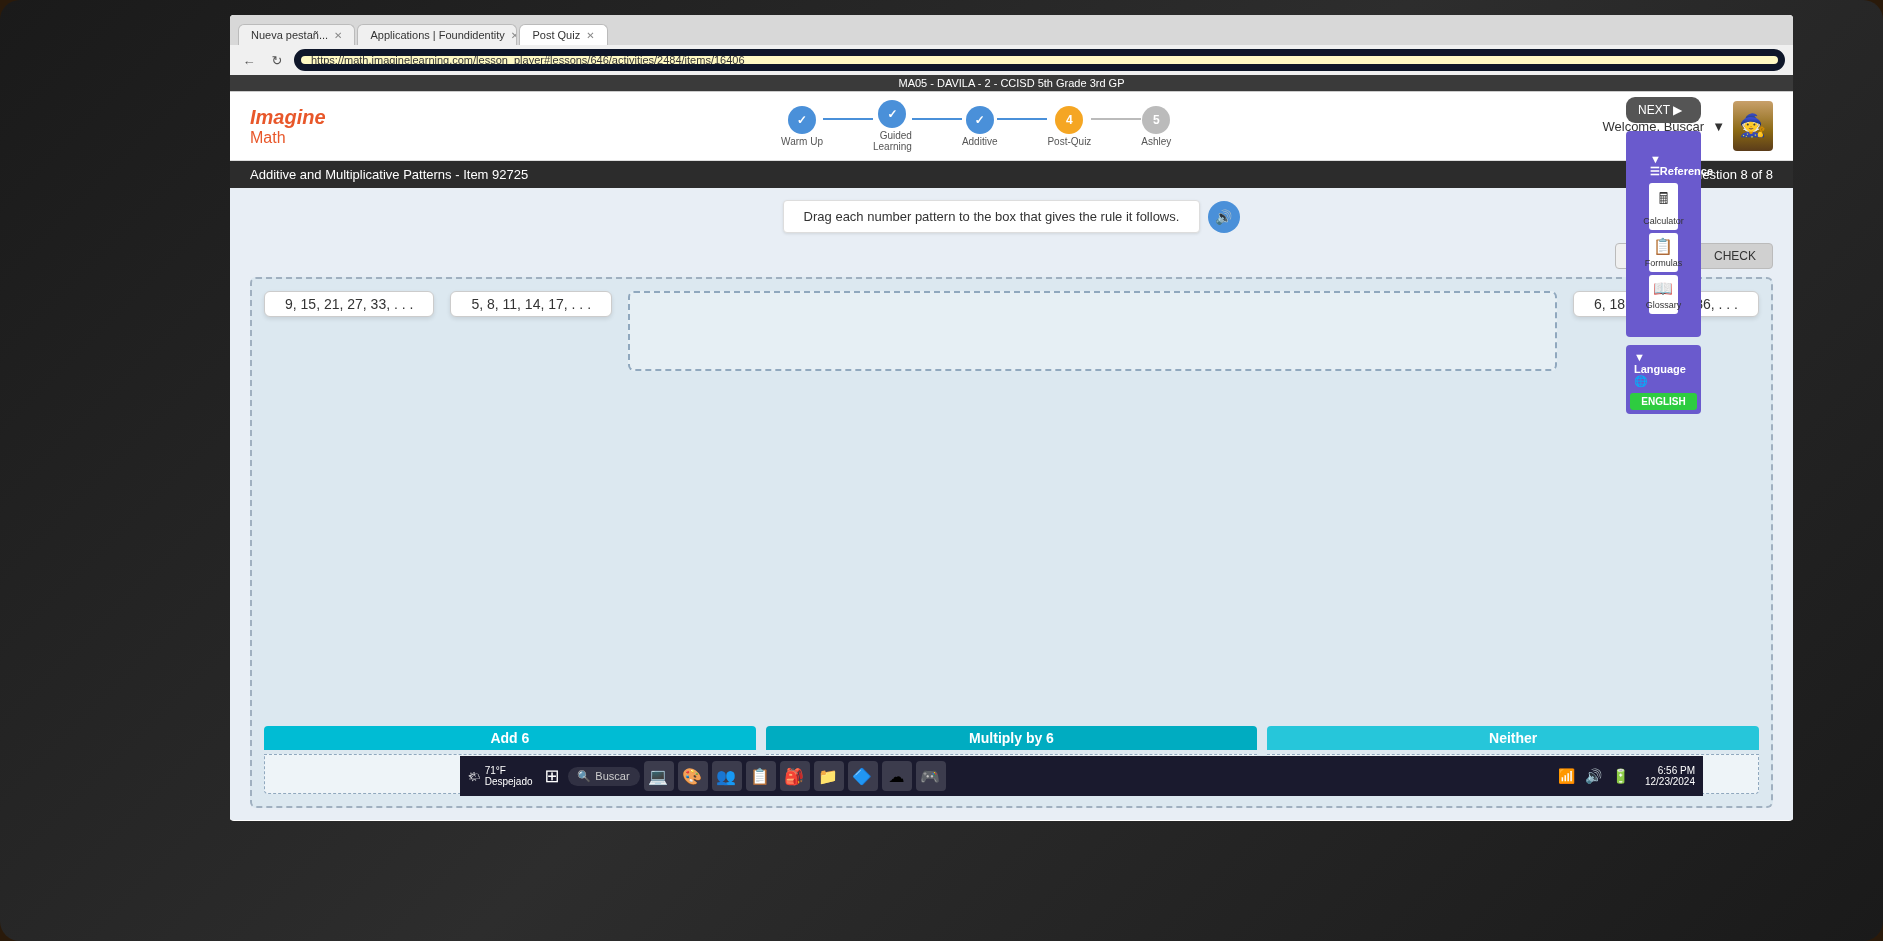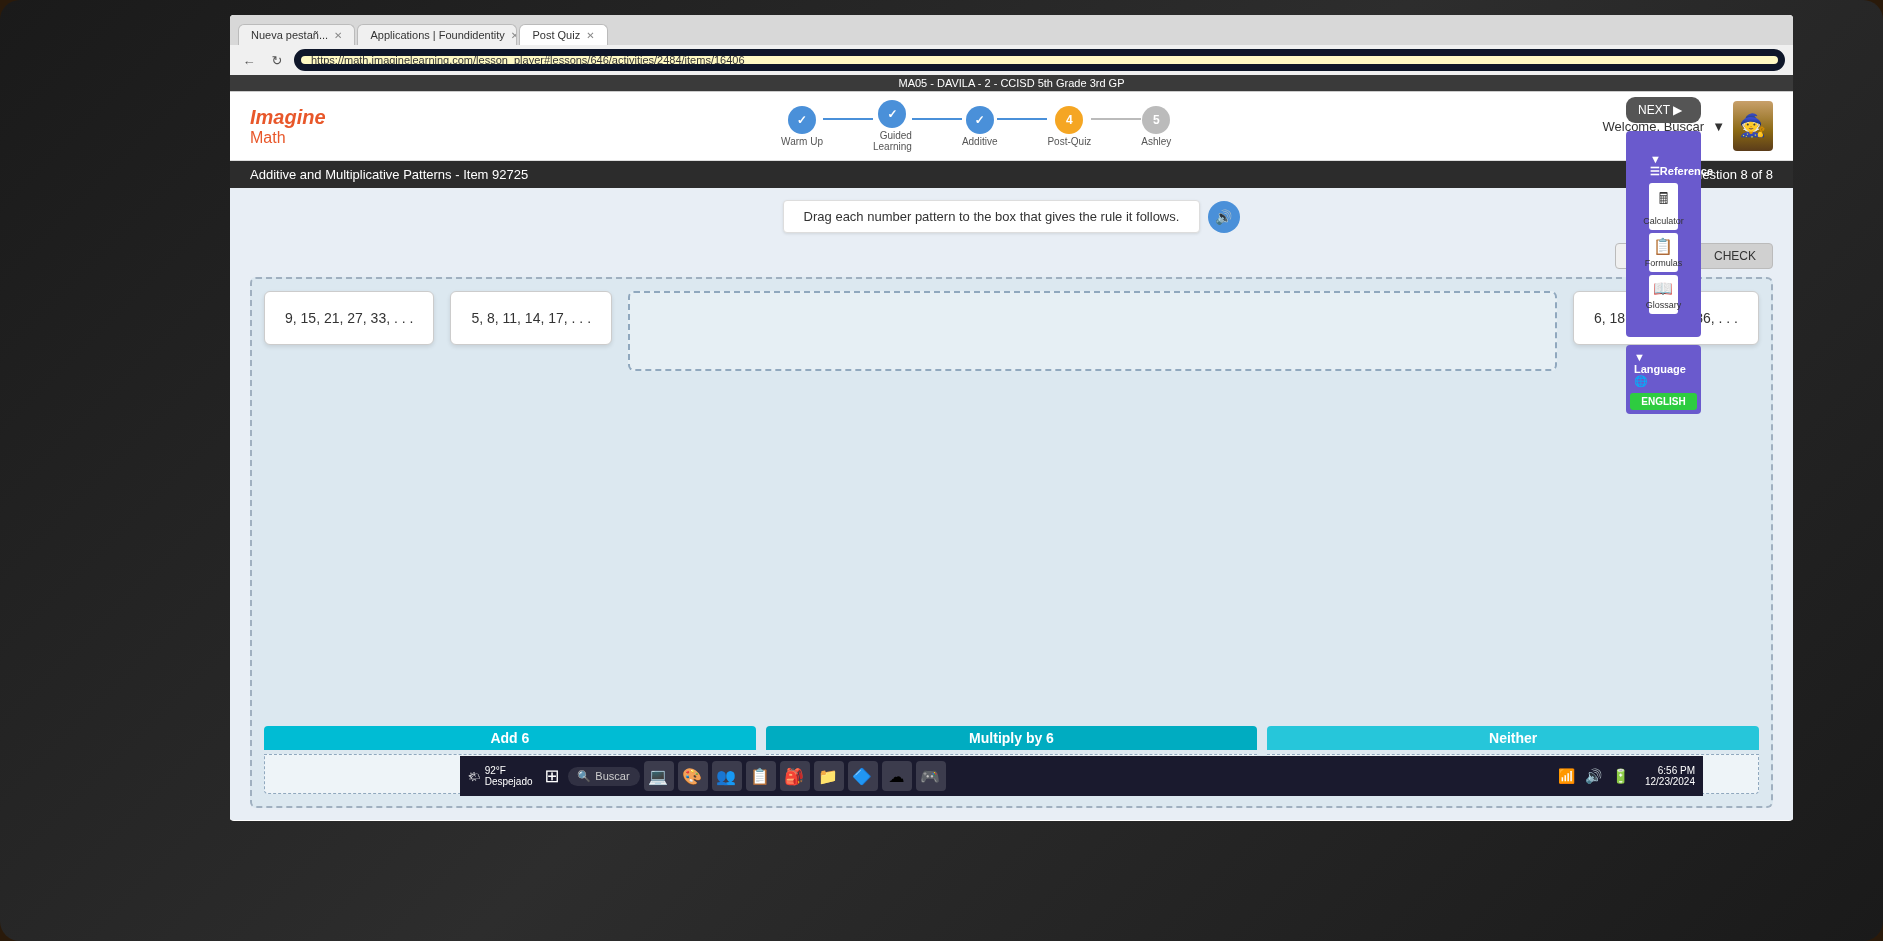--- a/index.html
+++ b/index.html
@@ -322,21 +322,21 @@
       display: flex;
       gap: 16px;
       align-items: flex-start;
       flex: 1;
     }
 
     .number-card {
       background: #fff;
       border: 1px solid #ccc;
       border-radius: 6px;
-      padding: 18px 20px;
+      padding: 4px 20px;
       font-size: 14px;
       color: #333;
       box-shadow: 0 2px 4px rgba(0,0,0,0.1);
       cursor: grab;
       min-width: 160px;
       text-align: center;
     }
 
     .empty-drop-zone {
       flex: 1;
@@ -705,21 +705,21 @@
           <span>▼ Language 🌐</span>
         </div>
         <button class="lang-btn">ENGLISH</button>
       </div>
     </div>
 
     <div class="taskbar">
       <div class="taskbar-weather">
         <span>🌤</span>
         <div>
-          <div>92°F</div>
+          <div>71°F</div>
           <div>Despejado</div>
         </div>
       </div>
 
       <div class="taskbar-start">⊞</div>
 
       <div class="taskbar-search">
         <span>🔍</span>
         <span>Buscar</span>
       </div>

